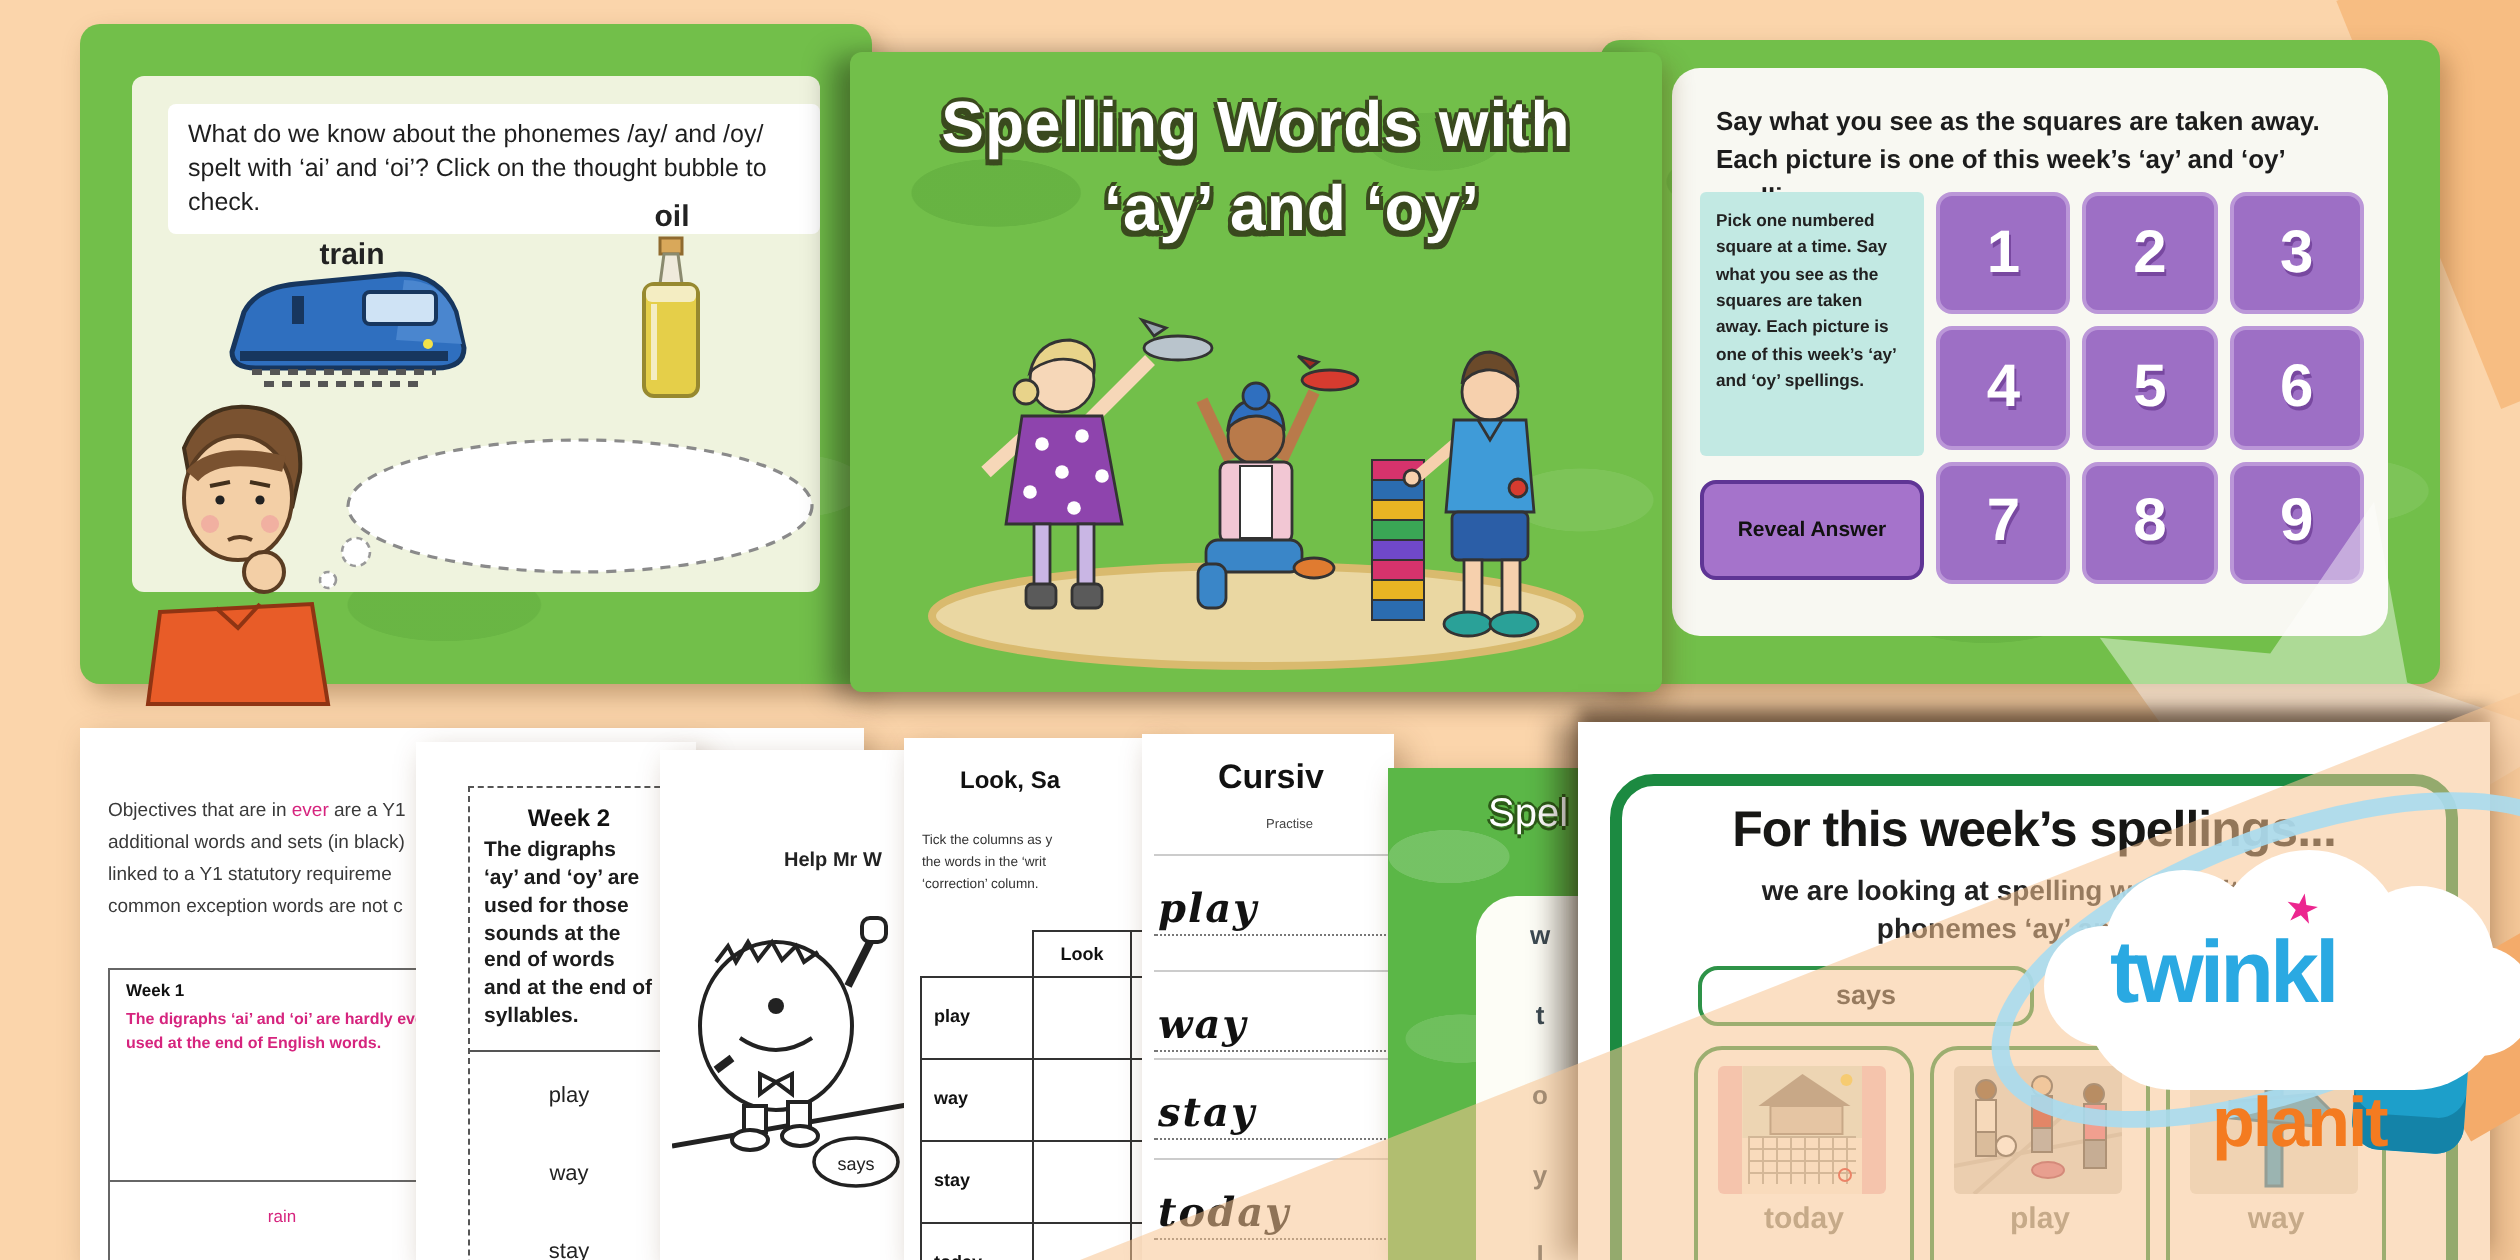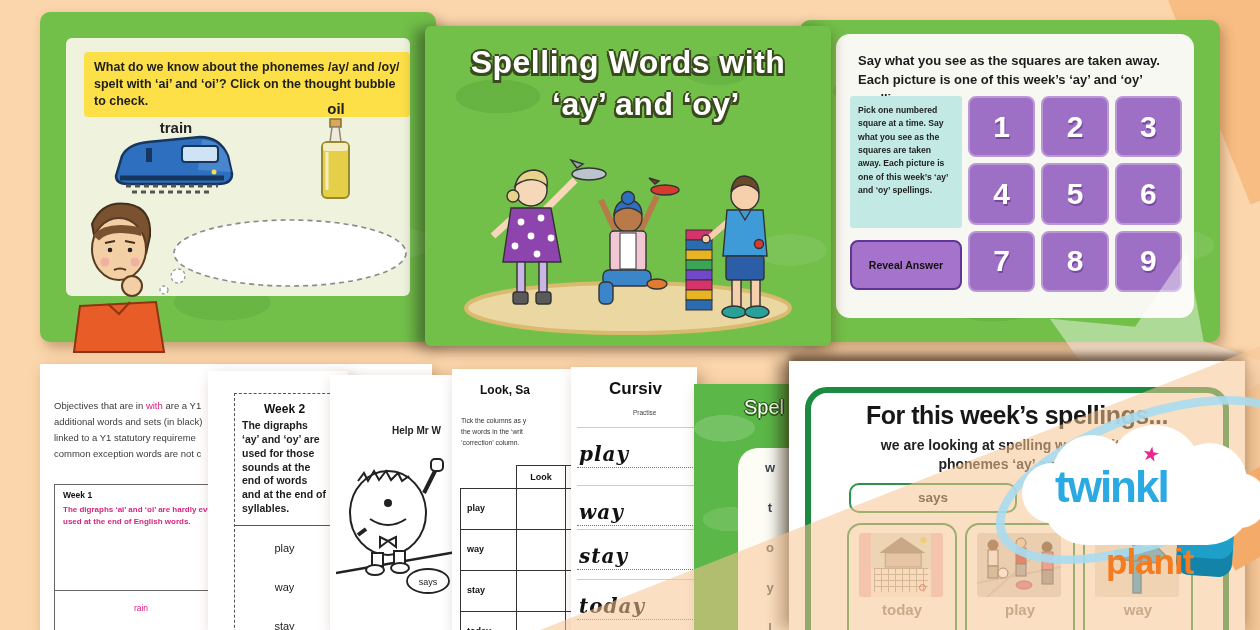--- a/index.html
+++ b/index.html
@@ -18,21 +18,21 @@
       radial-gradient(ellipse 55px 24px at 72% 14%,rgba(30,100,15,.10) 60%,transparent 61%),
       radial-gradient(ellipse 80px 30px at 46% 88%,rgba(30,100,15,.10) 60%,transparent 61%),
       radial-gradient(ellipse 60px 26px at 90% 70%,rgba(255,255,255,.08) 60%,transparent 61%);
     box-shadow:4px 6px 12px rgba(100,60,20,.35);}
   .slide-left{left:40px;top:12px;width:396px;height:330px;z-index:10;}
   .slide-center{left:425px;top:26px;width:406px;height:320px;z-index:14;box-shadow:-10px 2px 14px rgba(0,0,0,.35),4px 6px 12px rgba(100,60,20,.3);border-radius:6px;}
   .slide-right{left:800px;top:20px;width:420px;height:322px;z-index:12;}
 
   
   .sl-panel{left:26px;top:26px;width:344px;height:258px;background:#eff3de;border-radius:6px;}
-  .sl-banner{left:18px;top:14px;width:306px;background:#fde047;border-radius:4px;padding:7px 10px;font-size:12.5px;font-weight:bold;color:#1e1e1e;line-height:1.35;}
+  .sl-banner{left:18px;top:14px;width:306px;background:#ffffff;border-radius:4px;padding:7px 10px;font-size:12.5px;font-weight:normal;color:#1e1e1e;line-height:1.35;}
   .sl-train-label{left:60px;top:62px;width:100px;text-align:center;font-size:15px;font-weight:bold;color:#222;margin-top:19px;}
   .sl-oil-label{left:230px;top:62px;width:80px;text-align:center;font-size:15px;font-weight:bold;color:#222;}
   .sl-train{left:40px;top:84px;}
   .sl-oil{left:252px;top:80px;}
   .sl-boy{left:6px;top:156px;}
   .sl-cloud{left:84px;top:170px;}
 
   
   .sc-title{left:0;width:100%;text-align:center;color:#fff;font-weight:bold;font-size:32px;letter-spacing:.5px;
     text-shadow:-2px 0 0 #3a4a1e,2px 0 0 #3a4a1e,0 -2px 0 #3a4a1e,0 3px 0 #3a4a1e,2px 3px 0 #3a4a1e,-2px 3px 0 #3a4a1e;}
@@ -270,21 +270,21 @@
       </div>
     </div>
   </div>
 
   <svg class="abs star-overlay" viewBox="0 0 260 270">
     <polygon points="150,0 185,85 270,95 205,155 225,245 150,198 75,245 95,155 30,95 115,85" fill="rgba(255,255,255,0.42)" transform="rotate(12 150 130)"></polygon>
   </svg>
 
   <div class="abs page p1">
     <div class="abs p1-intro">
-      <span>Objectives that are in </span><span class="pink">with</span><span> are a Y1</span><br>
+      <span>Objectives that are in </span><span class="pink">ever</span><span> are a Y1</span><br>
       <span>additional words and sets (in black)</span><br>
       <span>linked to a Y1 statutory requireme</span><br>
       <span>common exception words are not c</span>
     </div>
     <div class="abs p1-table">
       <div class="p1-col">
         <div class="p1-col-head">Week 1</div>
         <div class="p1-col-note pink">The digraphs ‘ai’ and ‘oi’ are hardly ever used at the end of English words.</div>
         <div class="p1-rule"></div>
         <div class="p1-words pink">

